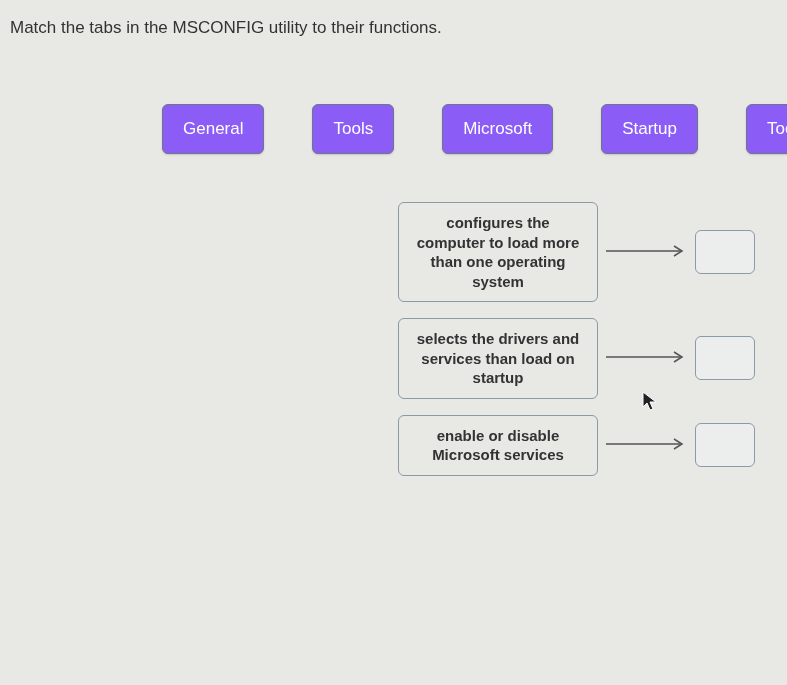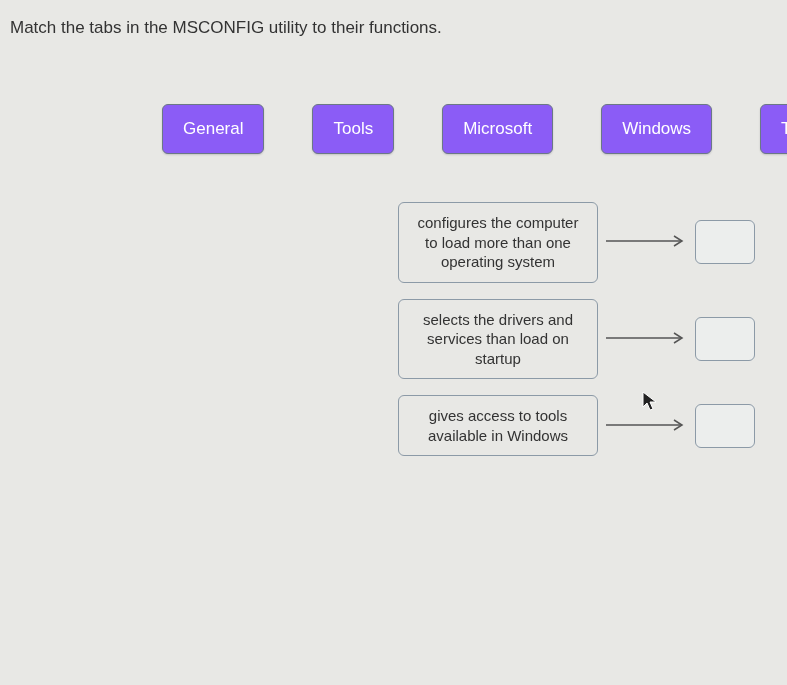--- a/index.html
+++ b/index.html
@@ -38,20 +38,21 @@
       white-space: nowrap;
     }
     .match-area {
       margin-top: 48px;
       padding-left: 398px;
     }
     .match-row {
       display: flex;
       align-items: center;
       margin-bottom: 16px;
+      font-weight: bold;
     }
     .desc-box {
       width: 200px;
       min-height: 60px;
       border: 1px solid #8c9aa7;
       border-radius: 6px;
       background: #e8e8e5;
       padding: 10px 12px;
       text-align: center;
       font-size: 15px;
@@ -88,21 +89,21 @@
   </style>
 </head>
 <body>
 
 <div class="instruction">Match the tabs in the MSCONFIG utility to their functions.</div>
 
 <div class="tabs-row">
   <div class="tab-chip">General</div>
   <div class="tab-chip">Tools</div>
   <div class="tab-chip">Microsoft</div>
-  <div class="tab-chip">Windows</div>
+  <div class="tab-chip">Startup</div>
   <div class="tab-chip">Tools</div>
 </div>
 
 <div class="match-area">
 
   <div class="match-row">
     <div class="desc-box">configures the computer to load more than one operating system</div>
     <div class="arrow">
       <svg width="85" height="20">
           <line x1="2" y1="10" x2="78" y2="10" stroke="#555" stroke-width="1.5"></line>
@@ -117,31 +118,31 @@
     <div class="desc-box">selects the drivers and services than load on startup</div>
     <div class="arrow">
       <svg width="85" height="20">
           <line x1="2" y1="10" x2="78" y2="10" stroke="#555" stroke-width="1.5"></line>
           <polyline points="70,5 78,10 70,15" fill="none" stroke="#555" stroke-width="1.5"></polyline>
         </svg>
     </div>
     <div class="drop-box"></div>
   </div>
 
-
   <div class="match-row">
-    <div class="desc-box">gives access to tools available in Windows</div>
+    <div class="desc-box">enable or disable Microsoft services</div>
     <div class="arrow">
       <svg width="85" height="20">
           <line x1="2" y1="10" x2="78" y2="10" stroke="#555" stroke-width="1.5"></line>
           <polyline points="70,5 78,10 70,15" fill="none" stroke="#555" stroke-width="1.5"></polyline>
         </svg>
     </div>
     <div class="drop-box"></div>
   </div>
+
 
 </div>
 
 <div class="cursor-icon">
   <svg width="18" height="22" viewBox="0 0 18 22">
     <path d="M1 1 L1 16 L5 12 L8 19 L11 18 L8 11 L14 11 Z" fill="#222" stroke="#fff" stroke-width="1"></path>
   </svg>
 </div>
 
 </body></html>

